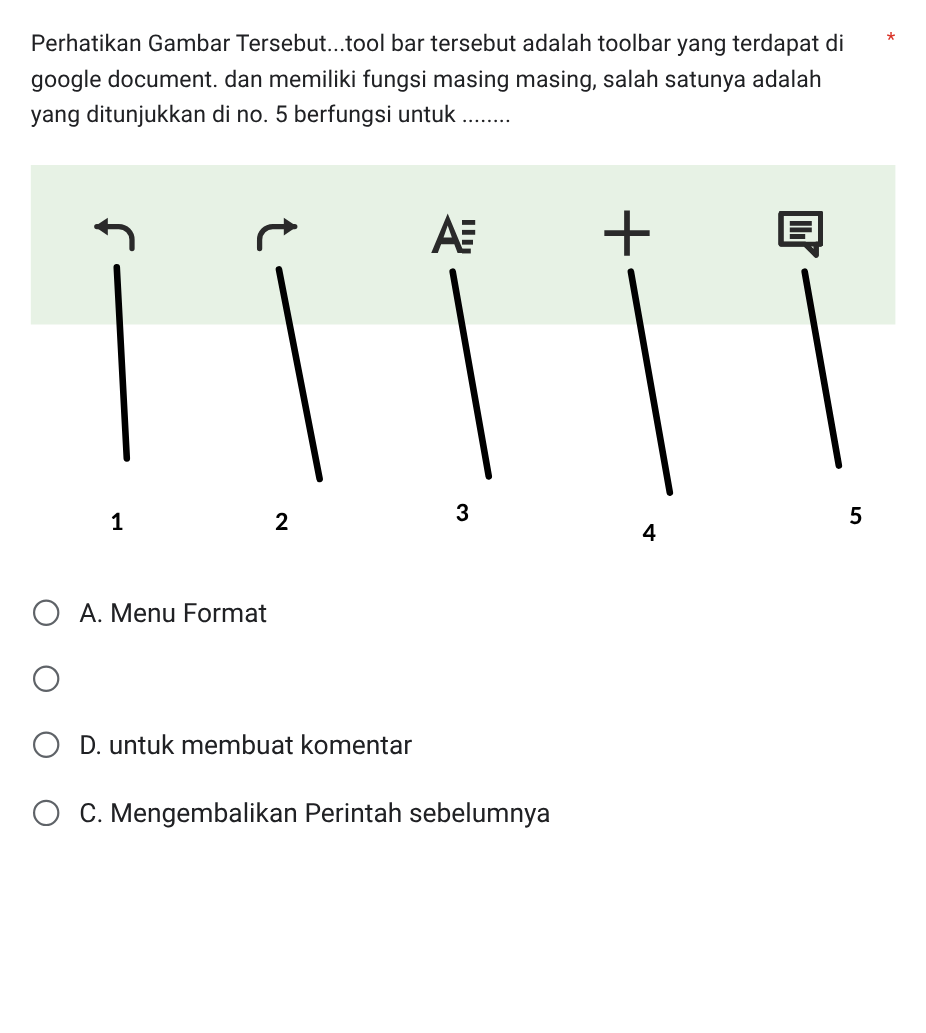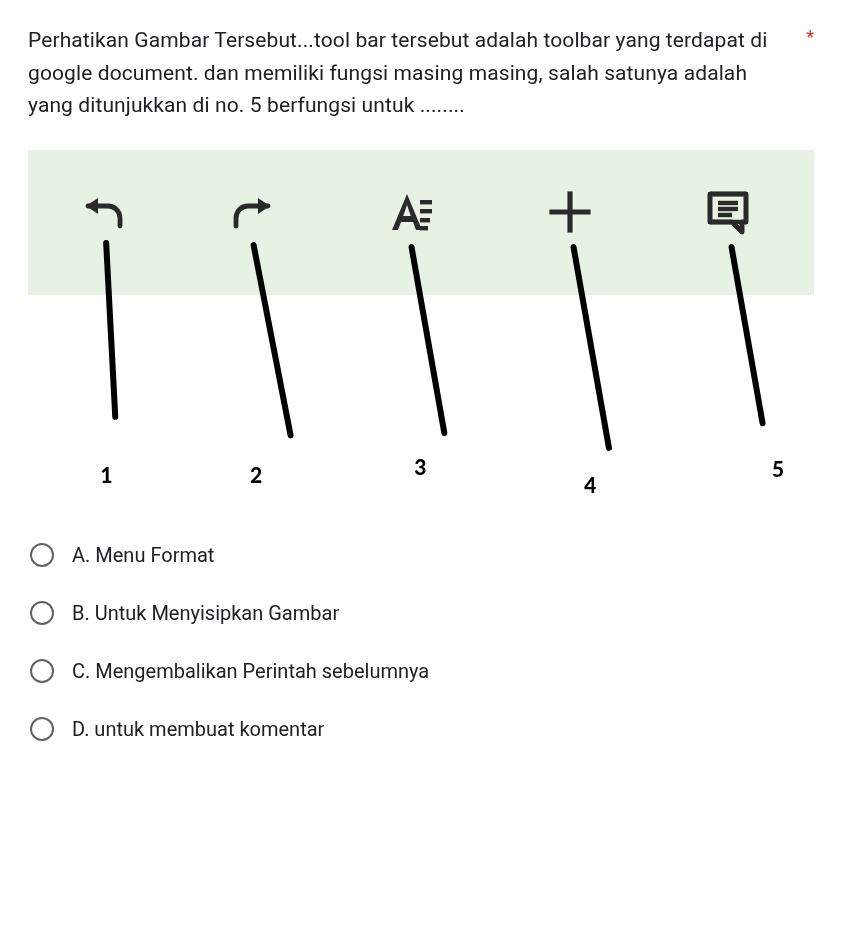--- a/index.html
+++ b/index.html
@@ -92,21 +92,21 @@
     padding: 12px 2px;
     cursor: pointer;
   }
   .radio {
     width: 24px; height: 24px;
     border: 2px solid #5f6368;
     border-radius: 50%;
     flex-shrink: 0;
   }
   .option-label {
-    font-size: 20px;
+    font-size: 24px;
     color: #202124;
   }
 </style>
 </head>
 <body>
 
 <div class="container">
 
   <div class="question-header">
     <div class="question-text">Perhatikan Gambar Tersebut...tool bar tersebut adalah toolbar yang terdapat di google document. dan memiliki fungsi masing masing, salah satunya adalah yang ditunjukkan di no. 5 berfungsi untuk ........</div>
@@ -169,25 +169,24 @@
     <div class="num-label n5">5</div>
   </div>
 
   <div class="options">
     <label class="option">
       <span class="radio"></span>
       <span class="option-label">A. Menu Format</span>
     </label>
     <label class="option">
       <span class="radio"></span>
-      <span class="option-label">B. Untuk Menyisipkan Gambar</span>
+    </label>
+    <label class="option">
+      <span class="radio"></span>
+      <span class="option-label">D. untuk membuat komentar</span>
     </label>
     <label class="option">
       <span class="radio"></span>
       <span class="option-label">C. Mengembalikan Perintah sebelumnya</span>
-    </label>
-    <label class="option">
-      <span class="radio"></span>
-      <span class="option-label">D. untuk membuat komentar</span>
     </label>
   </div>
 
 </div>
 
 </body></html>

